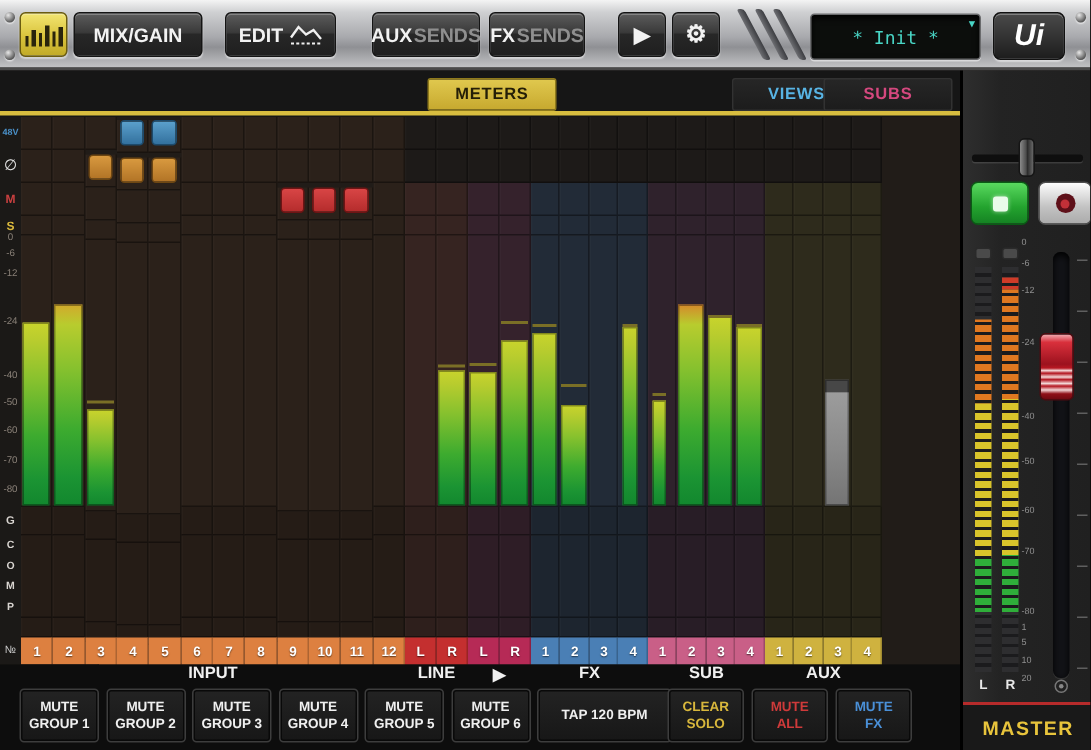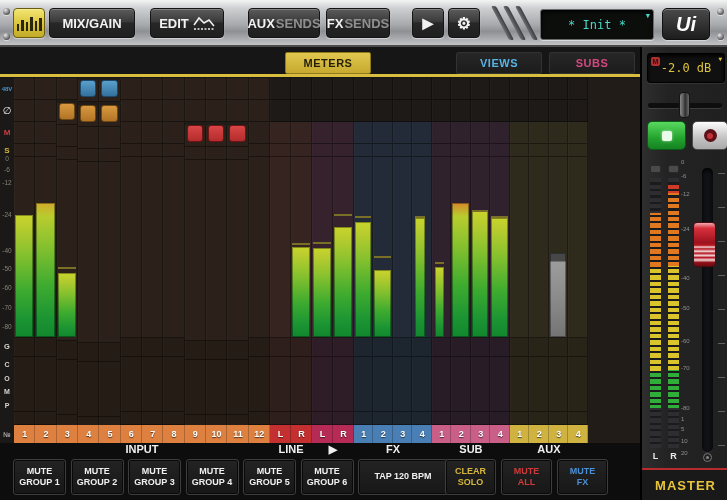--- a/index.html
+++ b/index.html
@@ -156,21 +156,21 @@
       <span>* Init *</span>
       <span class="tri">▼</span>
     </div>
     <div id="ui-badge">
       <span>Ui</span>
     </div>
   </div>
 
   <div id="tabrow">
       <div class="tab active" style="left: 285px; color: rgb(36, 30, 7);">METERS</div>
-      <div class="tab" style="left: 456px; color: rgb(88, 180, 228);">VIEWS</div>
+      <div class="tab" style="left: 488px; color: rgb(88, 180, 228);">VIEWS</div>
       <div class="tab" style="left: 549px; color: rgb(212, 72, 126);">SUBS</div>
     </div>
   <div id="tab-underline"></div>
 
   <div id="meterarea">
     <div id="labelcol">
         <span class="rowlab" style="top: 11px; color: rgb(74, 144, 200); font-size: 6px; font-weight: bold;">48V</span>
         <span class="rowlab" style="top: 33px; color: rgb(232, 232, 232); font-size: 10px;">∅</span>
         <span class="rowlab" style="top: 55px; color: rgb(201, 64, 64); font-size: 8px; font-weight: bold;">M</span>
         <span class="rowlab" style="top: 72.5px; color: rgb(216, 183, 60); font-size: 8px; font-weight: bold;">S</span>
@@ -617,25 +617,20 @@
         <span>MUTE</span>
         <span>ALL</span>
       </div>
       <div class="bbtn" style="left: 557px; width: 51px; color: rgb(74, 144, 216);">
         <span>MUTE</span>
         <span>FX</span>
       </div>
     </div>
 
   <div id="master">
-    <div id="mlcd">
-      <span class="mflag">M</span>
-      <span>-2.0 dB</span>
-      <span class="tri">▼</span>
-    </div>
     <div id="bal-track"></div>
     <div id="bal-handle"></div>
     <div id="btn-stop">
         <span class="sq"></span>
       </div>
     <div id="btn-rec">
         <span class="cir">
           <i></i>
         </span>
       </div>

